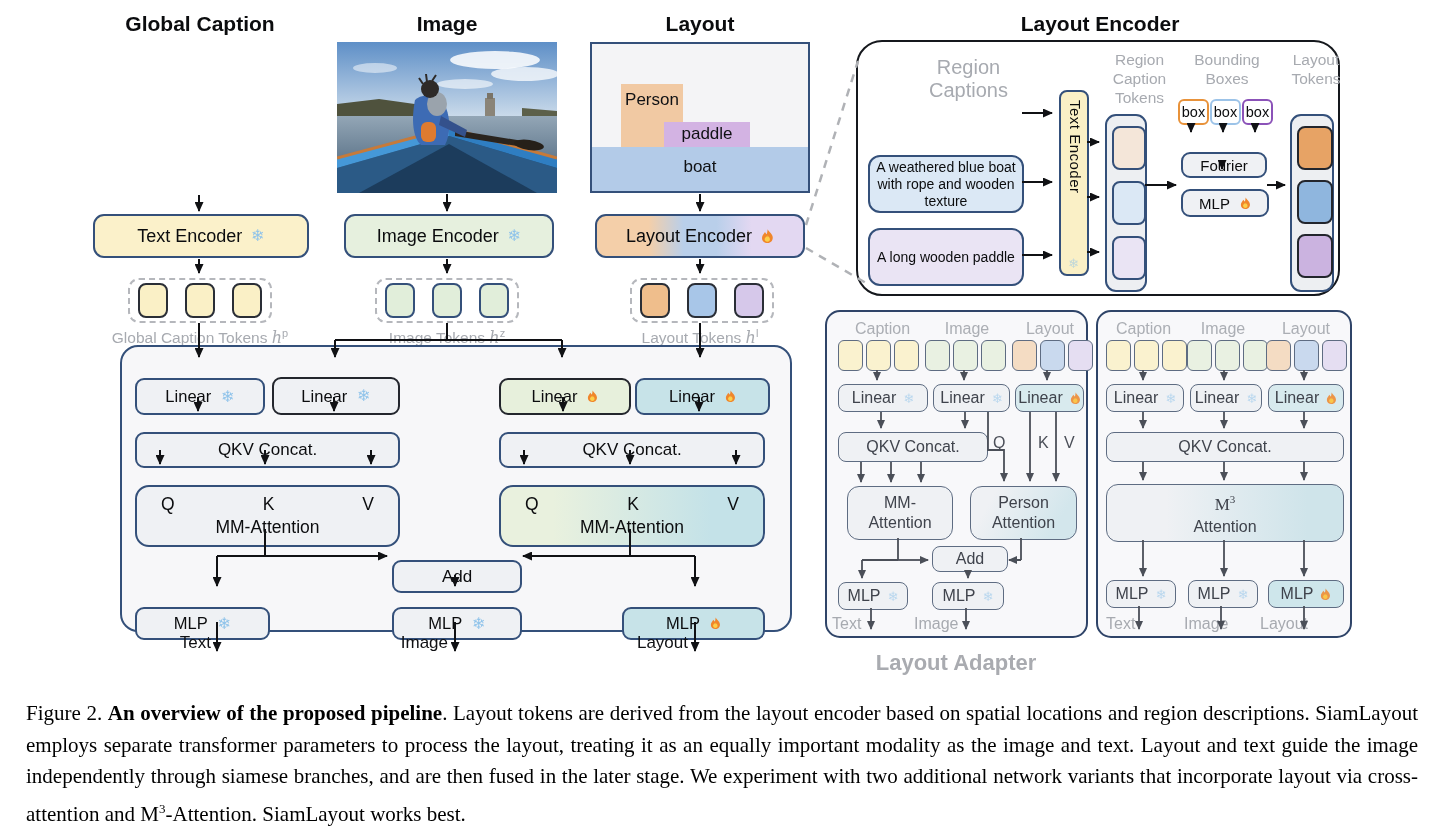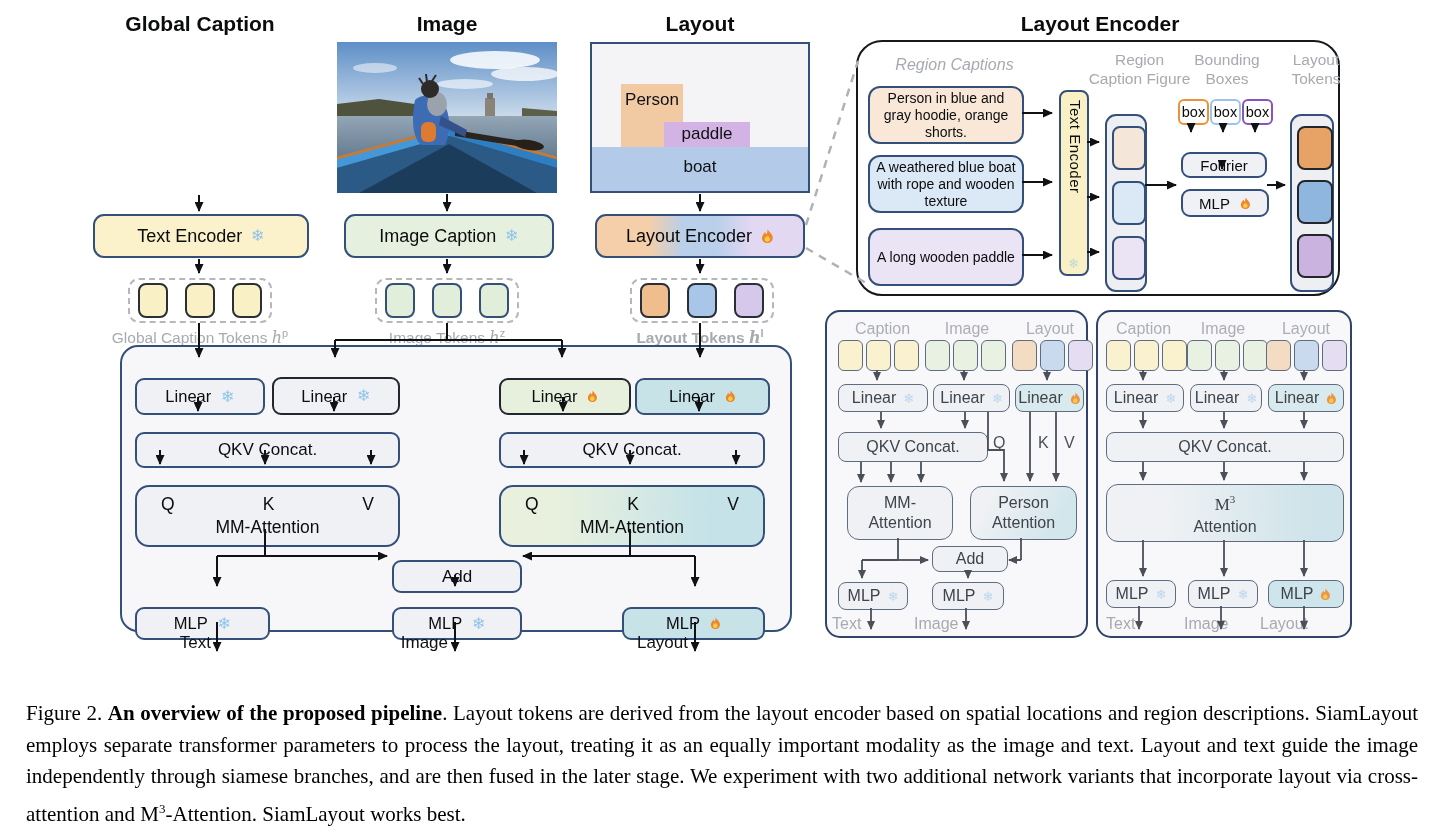--- a/index.html
+++ b/index.html
@@ -105,21 +105,21 @@
     <div class="abs" style="left:29px;top:46px;width:62px;font-size:17px;text-align:center;">Person</div>
     <div class="abs" style="left:72px;top:80px;width:86px;font-size:17px;text-align:center;">paddle</div>
     <div class="abs" style="left:0;top:113px;width:216px;font-size:17px;text-align:center;">boat</div>
   </div>
 
   <div class="abs encbox" style="left:93px;top:214px;width:216px;height:44px;background:#FBF1CA;">
     <span>Text Encoder</span>
     <span class="snow">❄</span>
   </div>
   <div class="abs encbox" style="left:344px;top:214px;width:210px;height:44px;background:#E6F0DE;">
-    <span>Image Caption</span>
+    <span>Image Encoder</span>
     <span class="snow">❄</span>
   </div>
   <div class="abs encbox" style="left:595px;top:214px;width:210px;height:44px;background:linear-gradient(90deg,#F4CFA9 0%,#F4CFA9 25%,#B9CFEA 42%,#B9CFEA 58%,#E3D8F2 75%,#E3D8F2 100%);">
     <span>Layout Encoder</span>
     <svg class="flame" viewBox="0 0 14 16">
         <path d="M7.2.3C8.3 3 12.2 4.9 12.6 8.6c.4 3.4-1.9 6.3-5.3 6.5C3.9 15.3 1.2 13 1.1 9.8 1 7 3 5.5 4.3 3.2c.6 1.1 1 1.7 2 2.3C6.6 4 7 2.3 7.2.3z" fill="#F0862B"></path>
         <path d="M7.1 6.7c.6 1.5 2.3 2 2.5 3.9.2 1.7-1 3-2.7 3.1-1.6.1-3-1-3-2.7 0-1.5 1.2-2.2 1.9-3.3.3.5.6.8 1 1.1.2-.8.2-1.4.3-2.1z" fill="#FCD04B"></path>
       </svg>
   </div>
 
@@ -140,37 +140,36 @@
   </div>
 
   <div class="abs glabel" style="left:90px;top:327px;width:220px;">
     <span>Global Caption Tokens</span>
     <span class="mvar">h</span><sup class="msup">p</sup>
   </div>
   <div class="abs glabel" style="left:337px;top:327px;width:220px;">
     <span>Image Tokens</span>
     <span class="mvar">h</span><sup class="msup">z</sup>
   </div>
-  <div class="abs glabel" style="left:590px;top:327px;width:220px;font-weight:bold;">
+  <div class="abs glabel" style="left:590px;top:327px;width:220px;">
     <span>Layout Tokens</span>
     <span class="mvar">h</span><sup class="msup">l</sup>
   </div>
 
   <div class="abs panel-dark" style="left:856px;top:40px;width:484px;height:256px;">
-    <div class="abs glabel" style="left:24px;top:14px;width:145px;font-size:16px;font-style:italic;">Region Captions</div>
-    <div class="abs capbox" style="left:10px;top:44px;width:156px;height:58px;background:#F9E8D7;">Person in blue and gray hoodie, orange shorts.</div>
+    <div class="abs glabel" style="left:38px;top:14px;width:145px;font-size:20px;">Region Captions</div>
     <div class="abs capbox" style="left:10px;top:113px;width:156px;height:58px;background:#DBE8F5;">A weathered blue boat with rope and wooden texture</div>
     <div class="abs capbox" style="left:10px;top:186px;width:156px;height:58px;background:#EAE4F4;">A long wooden paddle</div>
 
     <div class="abs" style="left:201px;top:48px;width:30px;height:186px;background:#FAF0C6;border:2px solid #34507A;border-radius:8px;">
       <span class="vtext abs" style="left:6px;top:8px;">Text Encoder</span>
       <span class="snow faded abs" style="left:7px;bottom:4px;">❄</span>
     </div>
 
-    <div class="abs glabel" style="left:229px;top:8px;width:105px;font-size:15.5px;line-height:19px;">Region Caption Figure</div>
+    <div class="abs glabel" style="left:229px;top:8px;width:105px;font-size:15.5px;line-height:19px;">Region Caption Tokens</div>
     <div class="abs tokcol" style="left:247px;top:72px;width:42px;height:178px;">
       <span class="tokbig" style="left:5px;top:10px;width:30px;height:40px;background:#F4E6D9;border-color:#34507A;"></span>
       <span class="tokbig" style="left:5px;top:65px;width:30px;height:40px;background:#DBE8F5;border-color:#34507A;"></span>
       <span class="tokbig" style="left:5px;top:120px;width:30px;height:40px;background:#EAE4F4;border-color:#34507A;"></span>
     </div>
 
     <div class="abs glabel" style="left:324px;top:8px;width:90px;font-size:15.5px;line-height:19px;">Bounding Boxes</div>
     <div class="abs bbox" style="left:320px;top:57px;width:31px;height:26px;border:2px solid #E8923A;">box</div>
     <div class="abs bbox" style="left:352px;top:57px;width:31px;height:26px;border:2px solid #9CC3E8;">box</div>
     <div class="abs bbox" style="left:384px;top:57px;width:31px;height:26px;border:2px solid #8B52B8;">box</div>
@@ -317,20 +316,21 @@
         <span class="snow faded">❄</span>
     </div>
     <div class="abs pbx" style="left:105px;top:270px;width:72px;height:28px;">
       <span>MLP</span>
         <span class="snow faded">❄</span>
     </div>
 
     <div class="pout" style="left:5px;top:303px;">Text</div>
     <div class="pout" style="left:87px;top:303px;">Image</div>
   </div>
+  <div class="ptitle" style="left:850px;top:650px;width:212px;">Layout Adapter</div>
 
   <div class="abs vpanel" style="left:1096px;top:310px;width:256px;height:328px;">
     <div class="plabel" style="left:8px;top:8px;width:75px;">Caption</div>
     <div class="plabel" style="left:90px;top:8px;width:70px;">Image</div>
     <div class="plabel" style="left:168px;top:8px;width:80px;">Layout</div>
 
     <div class="ptoks" style="left:8px;top:28px;">
       <span class="ptok" style="background:#FAF2CF;"></span>
       <span class="ptok" style="background:#FAF2CF;"></span>
       <span class="ptok" style="background:#FAF2CF;"></span>

